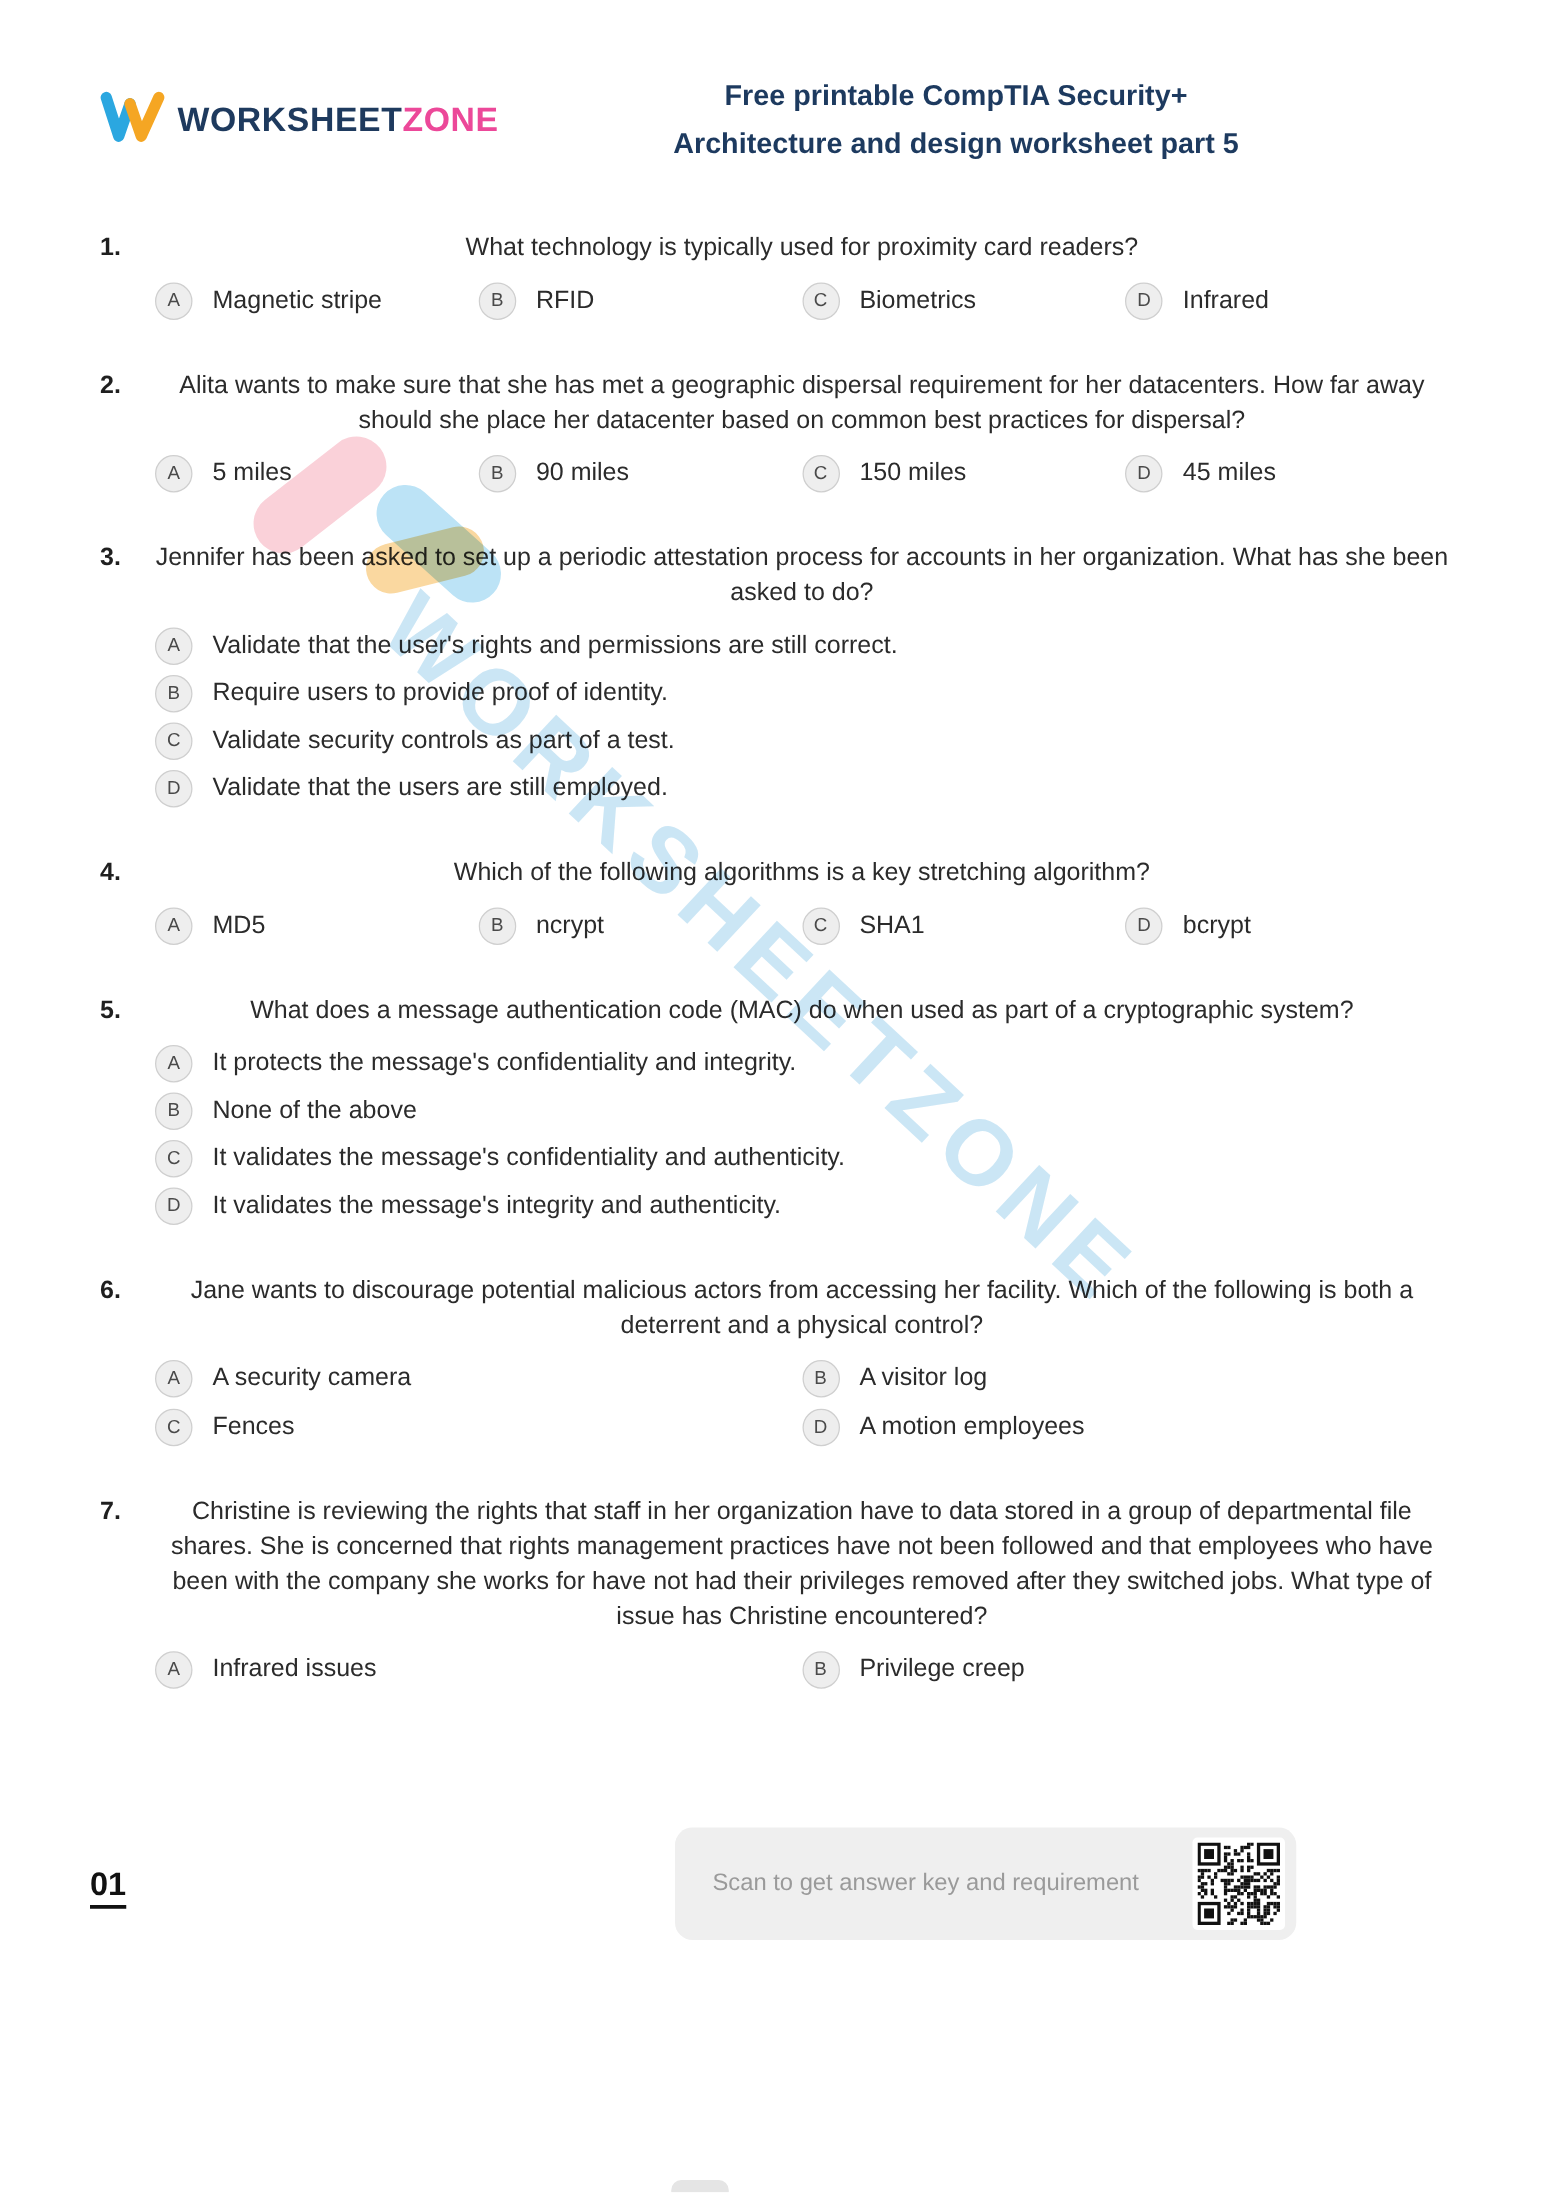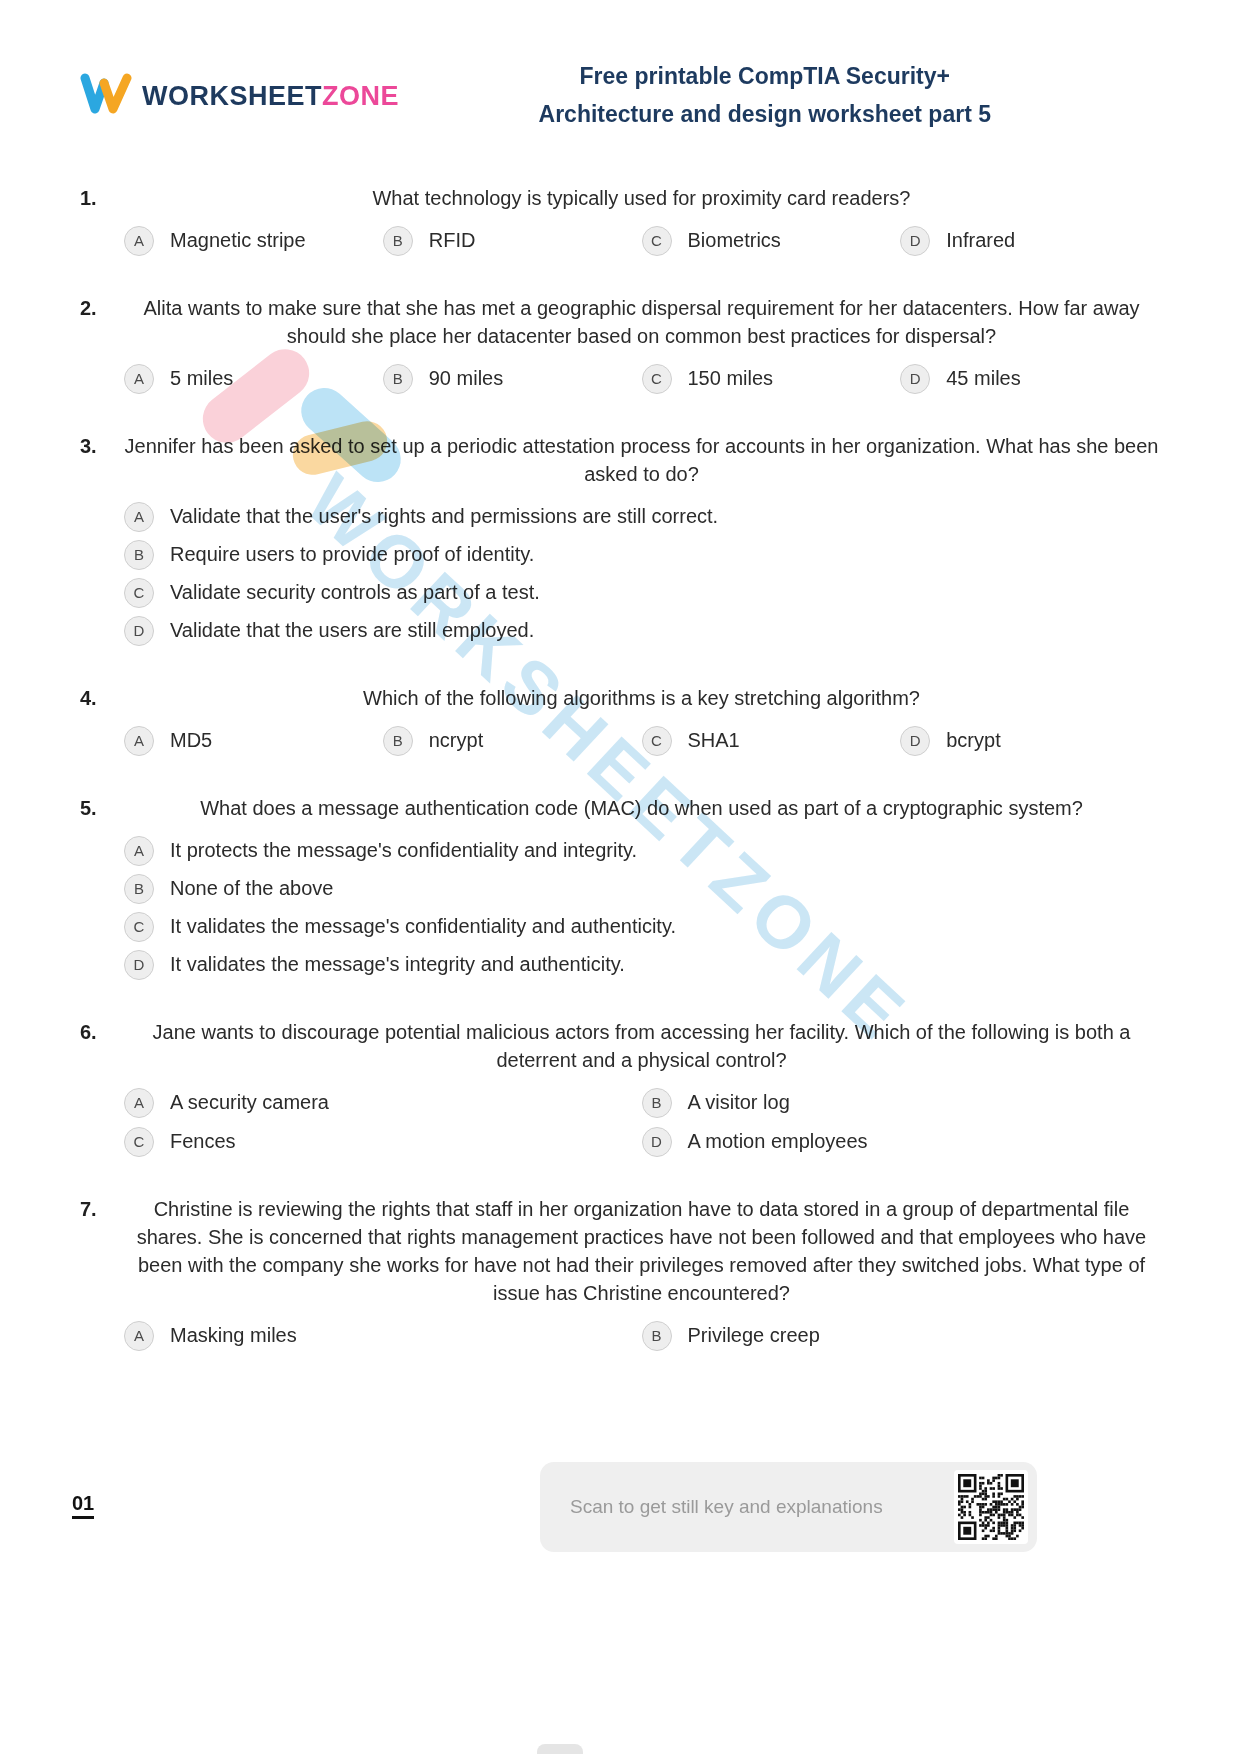--- a/index.html
+++ b/index.html
@@ -43,21 +43,21 @@
     white-space:nowrap; pointer-events:none;
   }
   .wm-shape { position:absolute; z-index:3; mix-blend-mode:multiply; pointer-events:none; }
   .wm-pink   { left:195px; top:372px; width:122px; height:48px; border-radius:24px; background:#f7b8c4; opacity:.65; transform:rotate(-38deg); }
   .wm-blue   { left:292px; top:412px; width:118px; height:46px; border-radius:23px; background:#9fd7f2; opacity:.7; transform:rotate(42deg); }
   .wm-yellow { left:292px; top:428px; width:96px;  height:40px; border-radius:20px; background:#f8c777; opacity:.7; transform:rotate(-14deg); }
 
   
   .page-number {
     position:absolute; left:72px; top:1492px; z-index:4;
-    font-size:20px; font-weight:800; color:#111;
+    font-size:26px; font-weight:800; color:#111;
     border-bottom:3px solid #111; padding-bottom:1px;
   }
   .scan-box {
     position:absolute; left:540px; top:1462px; width:497px; height:90px; z-index:4;
     background:#efefef; border-radius:14px;
     display:flex; align-items:center; justify-content:space-between;
     padding:8px 9px 8px 30px;
   }
   .scan-text { font-size:19px; color:#9a9a9a; }
   .qr-box { width:74px; height:74px; background:#ffffff; border-radius:4px; display:flex; align-items:center; justify-content:center; }
@@ -262,38 +262,38 @@
     </div>
   </section>
 
   <section class="question">
     <div class="q-number">7.</div>
     <div class="q-body">
       <p class="q-text">Christine is reviewing the rights that staff in her organization have to data stored in a group of departmental file shares. She is concerned that rights management practices have not been followed and that employees who have been with the company she works for have not had their privileges removed after they switched jobs. What type of issue has Christine encountered?</p>
       <div class="options layout-cols-2">
   <div class="option">
     <span class="opt-circle">A</span>
-    <span class="opt-text">Masking miles</span>
+    <span class="opt-text">Infrared issues</span>
   </div>
 
   <div class="option">
     <span class="opt-circle">B</span>
     <span class="opt-text">Privilege creep</span>
   </div>
 </div>
     </div>
   </section>
 </main>
 
   </div>
 
   <div class="page-number">01</div>
 
   <div class="scan-box">
-    <span class="scan-text">Scan to get still key and explanations</span>
+    <span class="scan-text">Scan to get answer key and requirement</span>
     <span class="qr-box">
       <svg viewBox="0 0 25 25" width="66" height="66" fill="#111">
           <rect x="15" y="0" width="1" height="1"></rect>
           <rect x="16" y="0" width="1" height="1"></rect>
           <rect x="8" y="1" width="1" height="1"></rect>
           <rect x="9" y="1" width="1" height="1"></rect>
           <rect x="13" y="1" width="1" height="1"></rect>
           <rect x="14" y="1" width="1" height="1"></rect>
           <rect x="15" y="1" width="1" height="1"></rect>
           <rect x="11" y="2" width="1" height="1"></rect>

